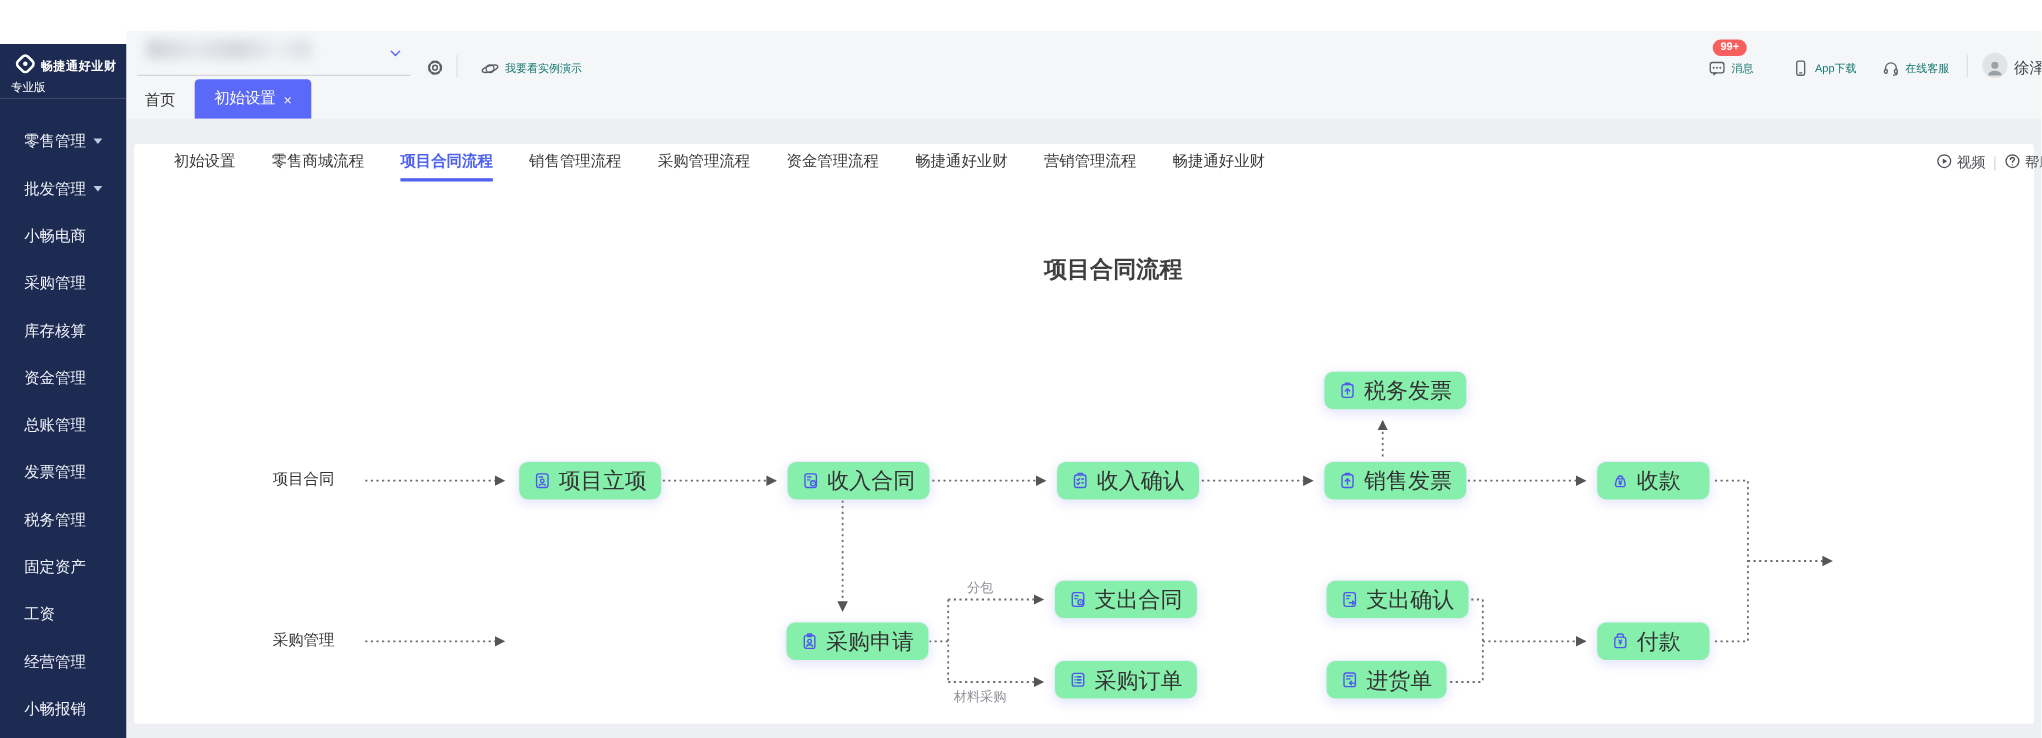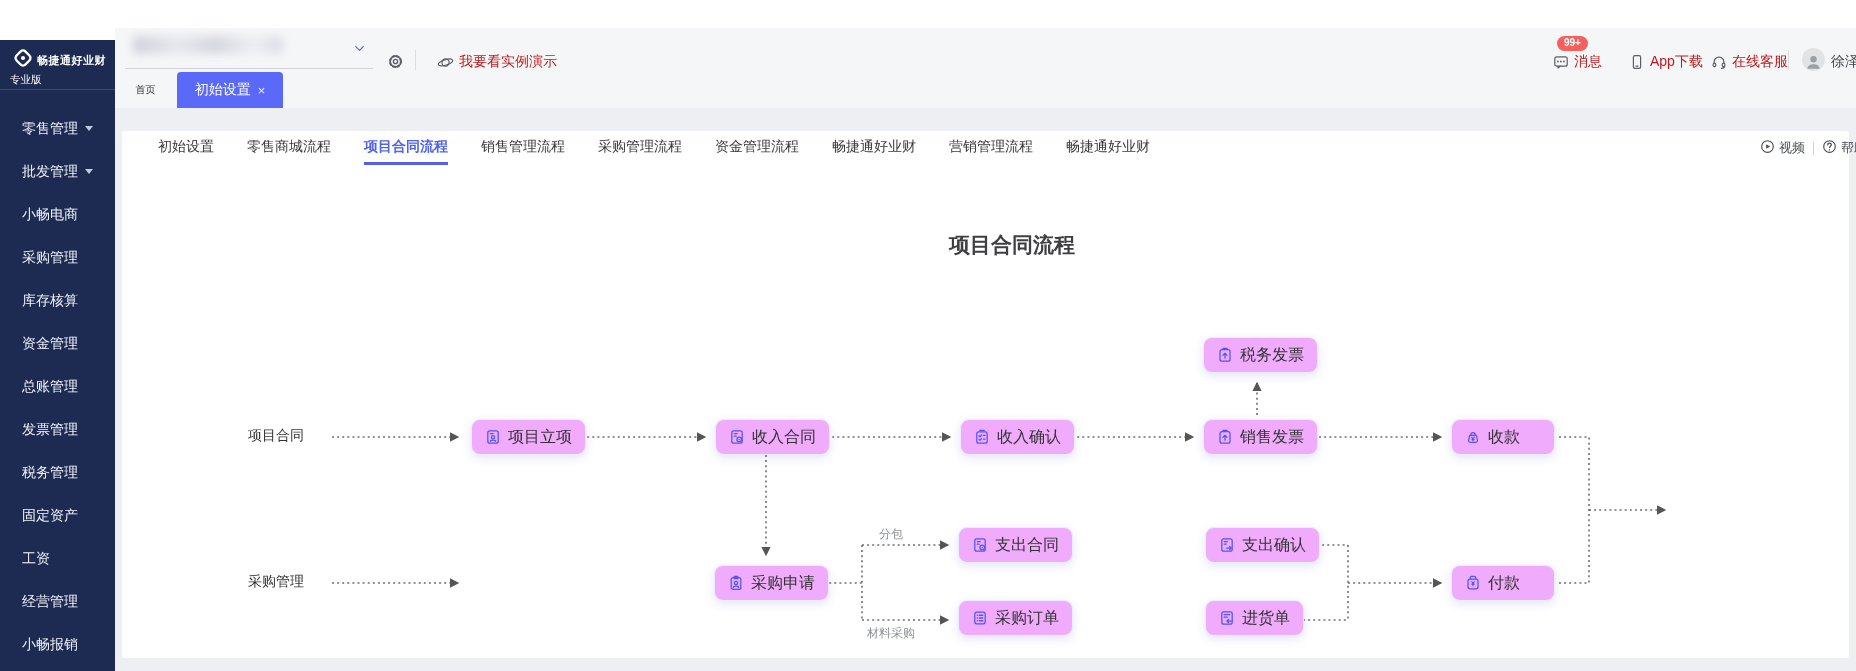--- a/index.html
+++ b/index.html
@@ -21,50 +21,50 @@
   .mitem{height:43px;display:flex;align-items:center;padding-left:22px;color:#f0f3fa;font-size:14px;cursor:pointer;}
   .mitem .caret{width:0;height:0;border-left:4.5px solid transparent;border-right:4.5px solid transparent;border-top:5.5px solid #c2cae2;margin-left:7px;}
   
   .header{left:115px;top:28px;width:1741px;height:44px;background:#f5f6f8;}
   .selectbox{position:absolute;left:10px;top:40px;width:248px;height:1px;background:#cfd2d9;}
   .blurblob{position:absolute;left:18px;top:8px;width:150px;height:18px;border-radius:4px;
     background:linear-gradient(90deg,#c9ccd4 0%,#e4e6ec 30%,#cfd2da 55%,#eceef2 80%,#d6d9e0 100%);
     filter:blur(5px);opacity:.85;}
   .hicon{color:#5a5e66;}
   .hblue{color:#5a67f2;}
-  .htext{font-size:14px;color:#b91c1c;}
+  .htext{font-size:10px;color:#0f766e;}
   .hdiv{position:absolute;width:1px;height:20px;background:#dcdee3;top:22px;}
   .hitem{position:absolute;display:flex;align-items:center;gap:5px;top:24px;height:20px;cursor:pointer;}
   .badge{position:absolute;left:1442px;top:8px;background:#f75e5e;color:#fff;font-size:10px;font-weight:bold;
     padding:1px 7px 2px;border-radius:9px;line-height:12px;}
   .avatar{position:absolute;left:1687px;top:20px;width:23px;height:23px;border-radius:50%;background:#e2e3e5;overflow:hidden;display:flex;align-items:flex-end;justify-content:center;cursor:pointer;}
   .uname{position:absolute;left:1716px;top:25px;width:25px;overflow:hidden;font-size:14px;color:#3e4148;white-space:nowrap;cursor:pointer;}
   
   .tabrow{left:115px;top:72px;width:1741px;height:36px;background:#f5f6f8;}
-  .tab-home{position:absolute;left:3px;top:0;width:55px;height:36px;line-height:36px;text-align:center;font-size:10px;color:#333;cursor:pointer;}
+  .tab-home{position:absolute;left:3px;top:0;width:55px;height:36px;line-height:36px;text-align:center;font-size:14px;color:#333;cursor:pointer;}
   .tab-active{position:absolute;left:62px;top:0;width:106px;height:36px;background:#5a69f8;border-radius:4px 4px 0 0;
     color:#fff;font-size:14px;display:flex;align-items:center;justify-content:center;gap:7px;cursor:pointer;}
   .tab-close{font-size:13px;opacity:.9;cursor:pointer;}
   
   .content{left:115px;top:108px;width:1741px;height:563px;background:#edeff3;}
   .card{position:absolute;left:7px;top:23px;width:1727px;height:527px;background:#fff;border-radius:3px;}
   
   .subtabs{position:absolute;left:36px;top:2px;height:32px;display:flex;gap:33px;z-index:3;}
   .stab{line-height:27px;height:29px;font-size:14px;color:#383838;cursor:pointer;white-space:nowrap;}
   .stab.active{color:#4e62ee;border-bottom:3px solid #4e62ee;font-weight:bold;}
   .vidhelp{position:absolute;left:1638px;top:8px;display:flex;align-items:center;gap:8px;z-index:3;font-size:13px;color:#4a4d52;}
   .vh{display:flex;align-items:flex-start;gap:4px;cursor:pointer;white-space:nowrap;}
   .vdiv{width:1px;height:13px;background:#cfd2d8;}
   
   .flowsvg{position:absolute;left:0;top:0;z-index:1;}
   .flow-title{position:absolute;left:790px;top:100px;width:200px;text-align:center;font-size:21px;font-weight:600;color:#3f3f42;z-index:2;}
   .rowlabel{position:absolute;font-size:14px;color:#333;font-weight:500;z-index:2;white-space:nowrap;}
   .node{position:absolute;z-index:2;display:flex;align-items:center;gap:7px;height:36px;padding:0 13px;
-    background:#f0abfc;border:1px solid #ecedfb;border-radius:9px;box-sizing:border-box;
-    box-shadow:0 3px 10px rgba(84,96,218,.17);font-size:16px;color:#333;font-weight:500;white-space:nowrap;cursor:pointer;}
+    background:#86efac;border:1px solid #ecedfb;border-radius:9px;box-sizing:border-box;
+    box-shadow:0 3px 10px rgba(84,96,218,.17);font-size:20px;color:#333;font-weight:500;white-space:nowrap;cursor:pointer;}
   .node .ni{color:#5156f0;flex:none;}
   .wide{min-width:104px;}
   .elabel{position:absolute;font-size:12px;color:#8d9096;z-index:2;white-space:nowrap;}
   svg.ic{display:block;}
 </style>
 </head>
 <body>
 
 <svg width="0" height="0" style="position:absolute">
     <defs>

